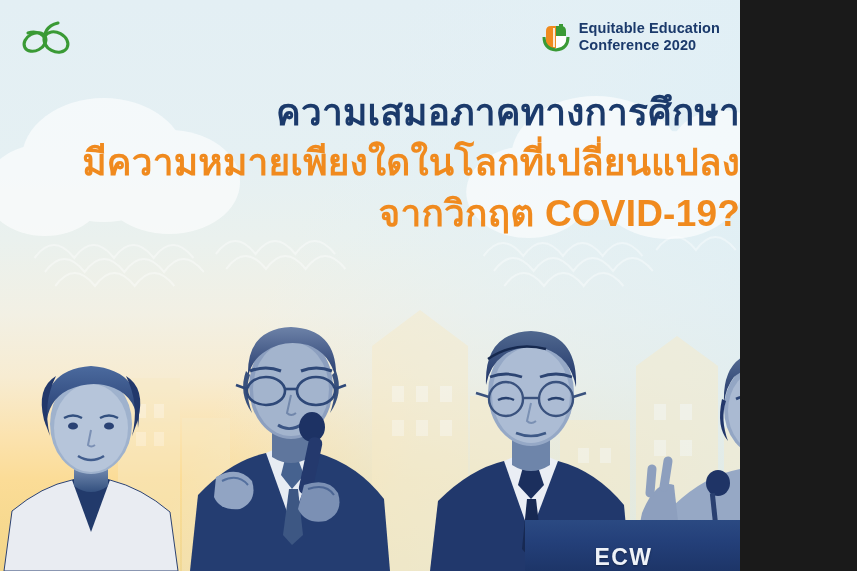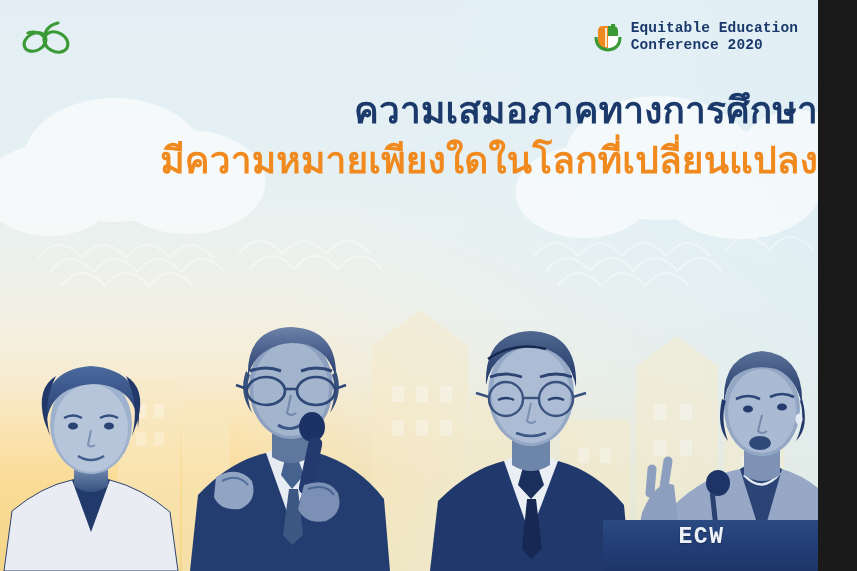--- a/index.html
+++ b/index.html
@@ -1,22 +1,22 @@
 <!DOCTYPE html>
 <html><head>
 <meta charset="utf-8">
 <style>
   html,body{margin:0;padding:0;background:#1a1a1a;}
   *{box-sizing:border-box;}
 
   .poster{
     position:relative;
-    width:818px;height:571px;
+    width:740px;height:571px;
     overflow:hidden;
-    font-family:Liberation Mono, monospace;
+    font-family:Liberation Sans, sans-serif;
     background:#e4f0f4;
   }
 
   
   .bg-sky{
     position:absolute;inset:0;
     background:linear-gradient(180deg,
       #e3eff4 0%, #e5f0f3 28%, #eaf1ee 42%,
       #f2f0e4 55%, #f7ecd2 66%, #fbe3b0 76%,
       #fbdc97 84%, #f7d98f 92%, #f2d589 100%);
@@ -81,21 +81,21 @@
   .sp-1{left:-6px;bottom:0;width:200px;height:225px;}
   .sp-2{left:186px;bottom:0;width:210px;height:262px;}
   .sp-3{left:428px;bottom:0;width:205px;height:252px;}
   .sp-4{left:636px;bottom:0;width:225px;height:228px;}
 
   .podium{
     position:absolute;right:0;bottom:0;
     width:215px;height:51px;
     background:linear-gradient(180deg,#2b4a82 0%,#24407a 40%,#1d3568 100%);
     z-index:7;
-    display:flex;align-items:flex-start;justify-content:center;
+    display:flex;align-items:flex-end;justify-content:center;
   }
   .podium-label{
     color:#eef2f8;font-weight:700;font-size:23px;letter-spacing:1.5px;
     text-shadow:0 1px 2px rgba(0,0,0,.35);
     margin-left:-18px;margin-top:4px;
   }
 </style>
 </head>
 <body>
 
@@ -182,20 +182,21 @@
       <path d="M2 15 Q2 27 14 28 Q26 27 26 15" fill="none" stroke="#3a9a35" stroke-width="3"></path>
       <path d="M12 6 L12 25" stroke="#ffffff" stroke-width="1.6"></path>
     </svg>
     <div class="conf-text">Equitable Education
 Conference 2020</div>
   </div>
 
   <div class="headline">
     <div class="hl-line hl-1">ความเสมอภาคทางการศึกษา</div>
     <div class="hl-line hl-2">มีความหมายเพียงใดในโลกที่เปลี่ยนแปลง</div>
+    <div class="hl-line hl-3">จากวิกฤต COVID-19?</div>
   </div>
 
   <div class="speakers">
 
     <div class="sp sp-1">
       <svg viewBox="0 0 200 225">
         <defs>
           <linearGradient id="duo1" x1="0" y1="0" x2="0" y2="1">
             <stop offset="0" stop-color="#4b6a9e"></stop>
               <stop offset="1" stop-color="#22386b"></stop>

